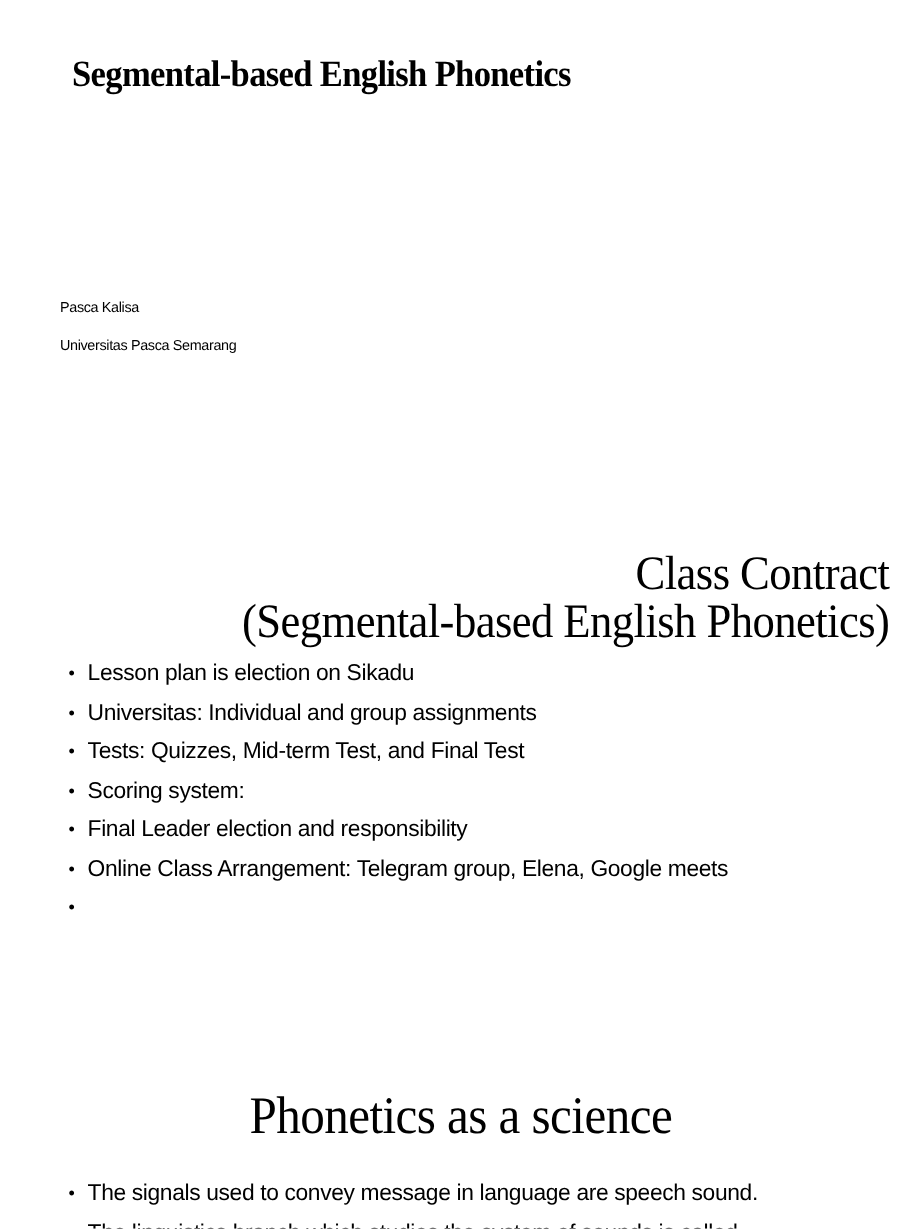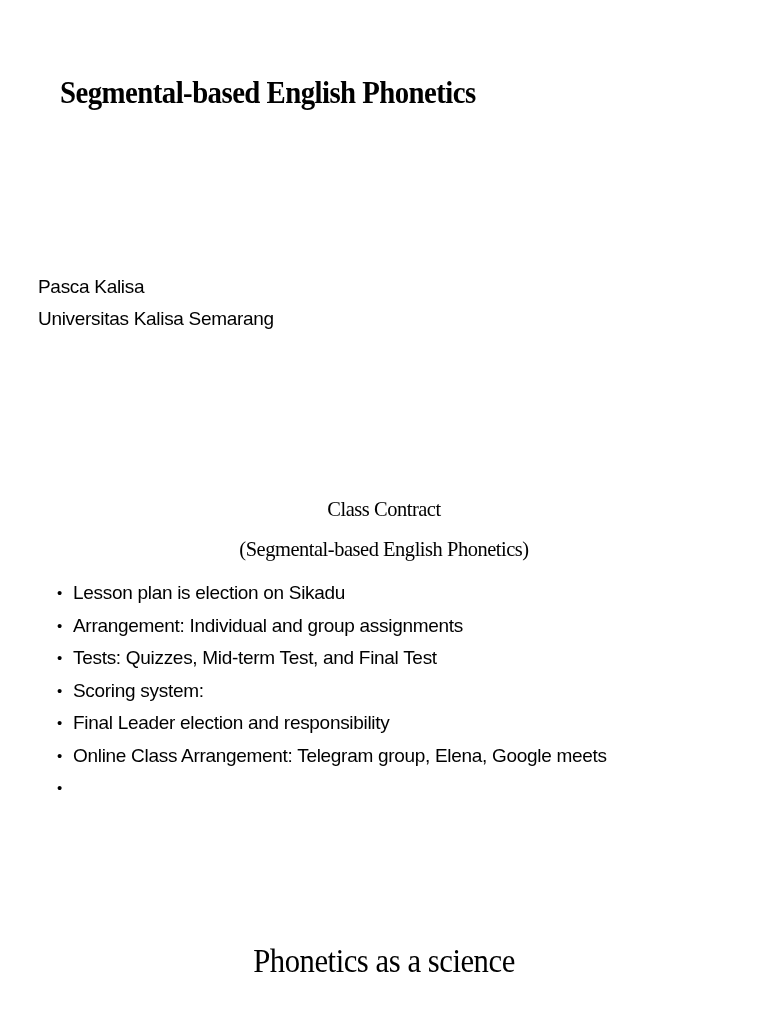--- a/index.html
+++ b/index.html
@@ -11,21 +11,20 @@
       width: 768px;
       height: 1024px;
       overflow: hidden;
       position: relative;
       color: #000000;
     }
     .slide {
       position: absolute;
       left: 0;
       width: 716px;
-      margin-top: 31px;
     }
     .serif {
       font-family: "Liberation Serif", "DejaVu Serif", serif;
     }
     .sans {
       font-family: "Liberation Sans", "DejaVu Sans", sans-serif;
     }
     
     #slide-1 { top: 0; height: 420px; }
     .title-1 {
@@ -34,37 +33,37 @@
       top: 44px;
       font-size: 31px;
       font-weight: bold;
       letter-spacing: -0.6px;
       transform: scaleX(0.93);
       transform-origin: left center;
       white-space: nowrap;
     }
     .author {
       position: absolute;
-      left: 38px;
+      left: 50px;
       top: 240px;
-      font-size: 19px;
+      font-size: 12px;
       line-height: 32px;
       letter-spacing: -0.3px;
     }
     .author div { white-space: nowrap; }
 
     
     #slide-2 { top: 455px; height: 360px; }
     .title-2 {
       position: absolute;
       left: 0;
       width: 768px;
       top: 3px;
-      text-align: center;
-      font-size: 22px;
+      text-align: right;
+      font-size: 40px;
       line-height: 40px;
       letter-spacing: -0.5px;
     }
     .title-2 div {
       transform: scaleX(0.93);
       white-space: nowrap;
     }
     .bullets {
       position: absolute;
       left: 55px;
@@ -90,21 +89,21 @@
     }
 
     
     #slide-3 { top: 900px; height: 124px; overflow: hidden; }
     .title-3 {
       position: absolute;
       left: 0;
       width: 768px;
       top: 10px;
       text-align: center;
-      font-size: 33px;
+      font-size: 44px;
       line-height: 40px;
       letter-spacing: -0.5px;
     }
     .title-3 div {
       transform: scaleX(0.93);
       white-space: nowrap;
     }
     .bullets-3 {
       position: absolute;
       left: 55px;
@@ -129,41 +128,41 @@
       font-size: 15px;
     }
   </style>
 </head>
 <body>
 
 <section id="slide-1" class="slide">
   <div class="title-1 serif">Segmental-based English Phonetics</div>
   <div class="author sans">
     <div>Pasca Kalisa</div>
-    <div>Universitas Kalisa Semarang</div>
+    <div>Universitas Pasca Semarang</div>
   </div>
 </section>
 
 <section id="slide-2" class="slide">
   <div class="title-2 serif">
     <div>Class Contract</div>
     <div>(Segmental-based English Phonetics)</div>
   </div>
   <ul class="bullets sans">
     <li><span class="dot">•</span><span>Lesson plan is election on Sikadu</span></li>
-    <li><span class="dot">•</span><span>Arrangement: Individual and group assignments</span></li>
+    <li><span class="dot">•</span><span>Universitas: Individual and group assignments</span></li>
     <li><span class="dot">•</span><span>Tests: Quizzes, Mid-term Test, and Final Test</span></li>
     <li><span class="dot">•</span><span>Scoring system:</span></li>
     <li><span class="dot">•</span><span>Final Leader election and responsibility</span></li>
     <li><span class="dot">•</span><span>Online Class Arrangement: Telegram group, Elena, Google meets</span></li>
     <li><span class="dot">•</span></li>
   </ul>
 </section>
 
 <section id="slide-3" class="slide">
   <div class="title-3 serif">
     <div>Phonetics as a science</div>
   </div>
   <ul class="bullets-3 sans">
-    <li><span class="dot">•</span></li>
+    <li><span class="dot">•</span><span>The signals used to convey message in language are speech sound.</span></li>
     <li><span class="dot">•</span><span>The linguistics branch which studies the system of sounds is called</span></li>
   </ul>
 </section>
 
 </body></html>

